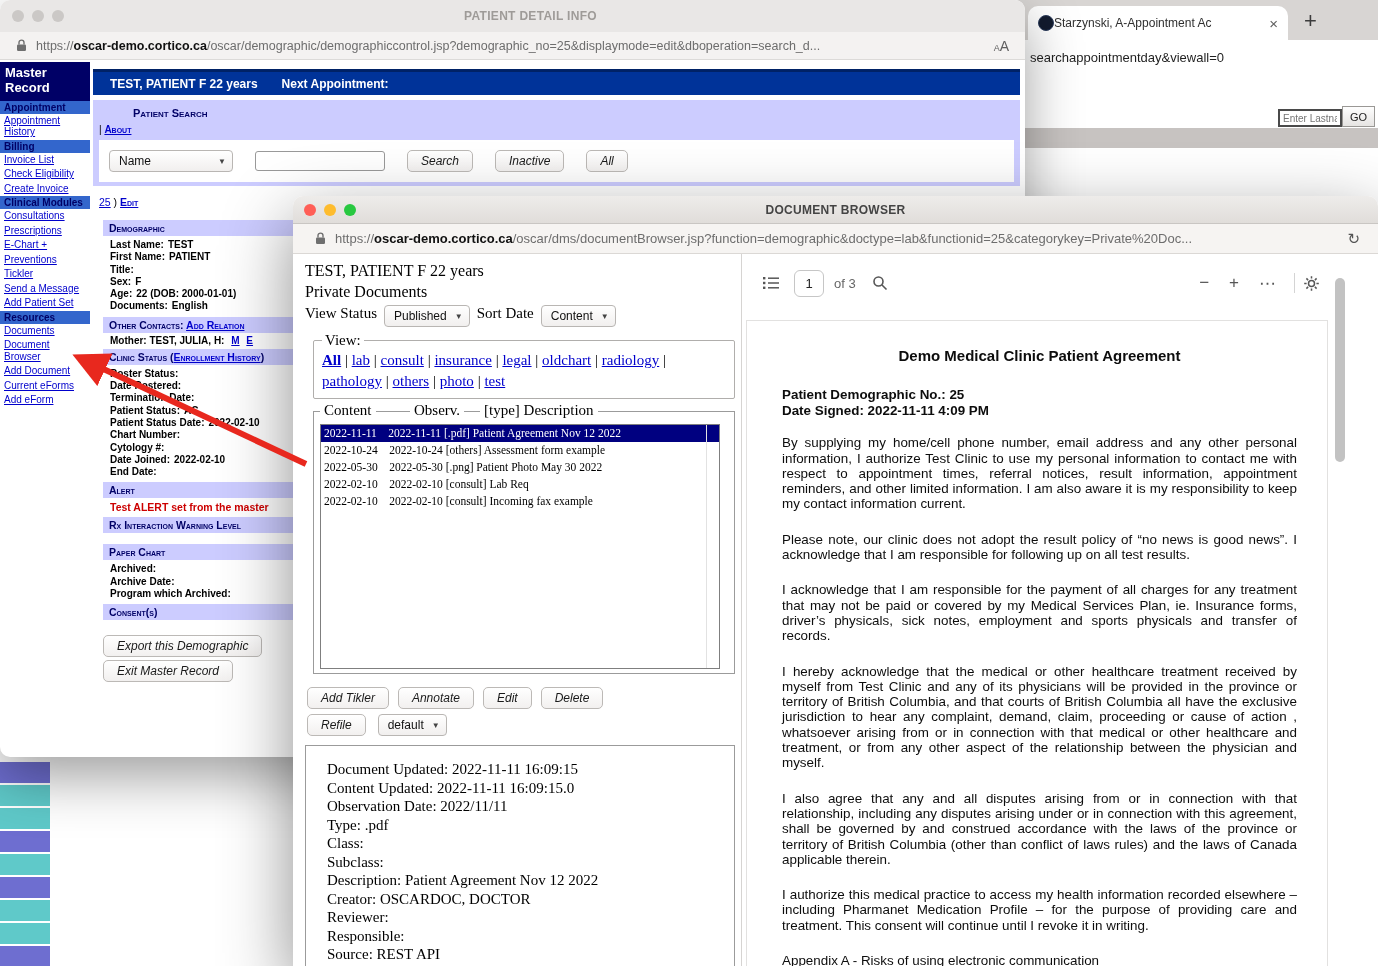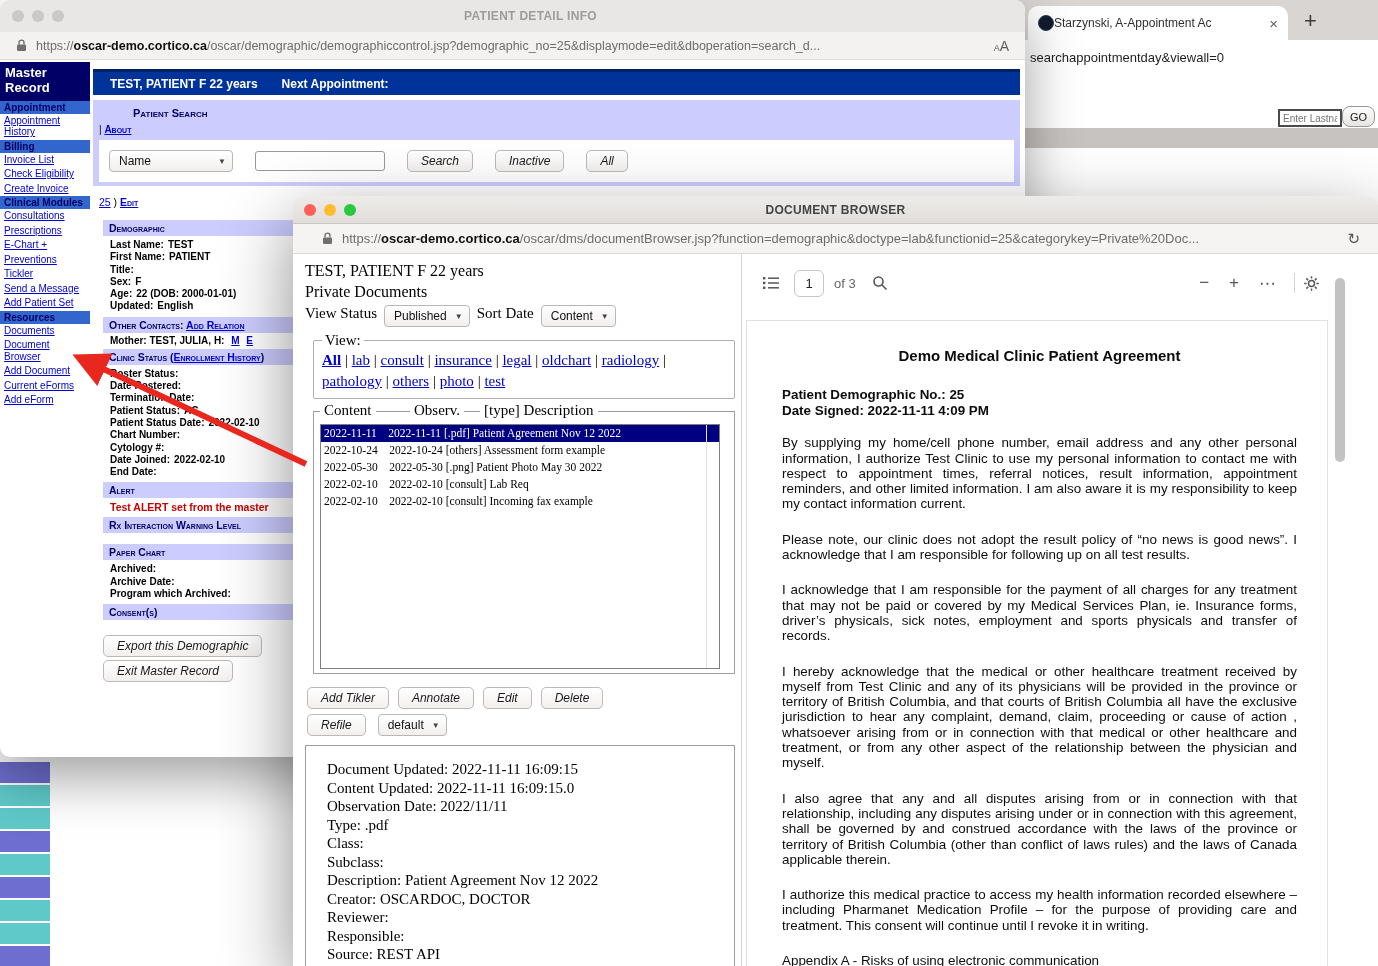--- a/index.html
+++ b/index.html
@@ -17,21 +17,21 @@
   .right-browser { position:absolute; left:1016px; top:0; width:362px; height:196px; background:#fff; z-index:1; }
   .rb-tabbar { height:40px; background:#d8d5d3; display:flex; align-items:flex-end; padding-left:12px; }
   .rb-tab { height:34px; width:260px; background:#fff; border-radius:10px 10px 0 0; display:flex; align-items:center; padding:0 10px; }
   .rb-favicon { width:16px; height:16px; border-radius:50%; background:#121b2e; border:1px solid #2c3c5c; flex:none; }
   .rb-tab-title { font-size:12px; color:#2f2f2f; white-space:nowrap; overflow:hidden; flex:1; }
   .rb-tab-close { color:#5f5f5f; font-size:15px; line-height:1; }
   .rb-newtab { font-size:22px; color:#3c3c3c; margin:0 0 8px 16px; line-height:1; }
   .rb-url { padding:10px 0 0 14px; font-size:13px; color:#1f1f1f; white-space:nowrap; }
   .rb-row { position:absolute; top:106px; right:3px; display:flex; align-items:flex-end; }
   .rb-input { width:64px; height:18px; border:2px solid #4a4a4a; font-size:10px; padding:0 3px; font-family:"Liberation Sans",sans-serif; }
-  .rb-go { width:33px; height:21px; font-size:11px; color:#222; background:linear-gradient(#fefefe,#e6e4e2); border:1px solid #9a9895; border-radius:8px; }
+  .rb-go { width:33px; height:21px; font-size:11px; color:#222; background:linear-gradient(#fefefe,#e6e4e2); border:1px solid #9a9895; border-radius:0; }
   .rb-greybar { position:absolute; top:128px; left:0; width:100%; height:20px; background:#c7c3c1; }
 
   
   .pw { position:absolute; left:0; top:0; width:1025px; height:757px; background:#fff; border-radius:10px; box-shadow:0 20px 55px rgba(0,0,0,.38); z-index:2; overflow:hidden; }
   .pw-titlebar { height:32px; background:#e9e7e6; display:flex; align-items:center; justify-content:center; position:relative; }
   .pw-lights { position:absolute; left:12px; display:flex; gap:8px; }
   .pw-light { width:12px; height:12px; border-radius:50%; background:#cbc8c6; }
   .pw-title { font-size:12px; font-weight:bold; color:#9e9b98; letter-spacing:.3px;margin-left:36px; }
   .urlbar { display:flex; align-items:center; font-size:12.5px; }
   .pw-urlbar { height:28px; background:#f4f2f1; border-bottom:1px solid #dcdad8; padding:0 16px; gap:9px; }
@@ -78,21 +78,21 @@
 
   
   .dw { position:absolute; left:293px; top:196px; width:1085px; height:772px; background:#fff; border-radius:10px 10px 0 0; box-shadow:0 24px 70px rgba(0,0,0,.45); z-index:3; overflow:hidden; }
   .dw-titlebar { height:28px; background:linear-gradient(#eeecea,#e0ddda); display:flex; align-items:center; justify-content:center; position:relative; border-bottom:1px solid #c9c6c3; }
   .dw-lights { position:absolute; left:11px; display:flex; gap:8px; }
   .light { width:12px; height:12px; border-radius:50%; }
   .light.red { background:#ff5f57; }
   .light.yellow { background:#febc2e; }
   .light.green { background:#28c840; }
   .dw-title { font-size:12px; font-weight:bold; color:#444; letter-spacing:.3px; }
-  .dw-urlbar { height:30px; background:#f6f4f2; border-bottom:1px solid #dbd8d5; padding:0 18px 0 29px; gap:9px; font-size:13px;justify-content:center; }
+  .dw-urlbar { height:30px; background:#f6f4f2; border-bottom:1px solid #dbd8d5; padding:0 18px 0 22px; gap:9px; font-size:13px;justify-content:center; }
   .dw-refresh { margin-left:auto; font-size:15px; color:#555; }
   .dw-content { display:flex; height:713px; }
   .dw-left { width:448px; min-width:448px; padding:8px 0 0 12px; font-family:"Liberation Serif",serif; }
   .dwl-title { font-size:16px; }
   .dwl-sub { font-size:16px; margin-top:3px; }
   .dwl-controls { margin-top:4px; display:flex; align-items:flex-start; gap:7px; font-size:15px; }
   .view-box { margin:5px 0 0 8px; width:422px; border:1px solid #b0aeac; border-radius:2px; padding:1px 8px 6px; font-size:15px; }
   .view-box legend { padding:0 3px; }
   .filters { line-height:21px; }
   .filter-link { color:#0000cc; text-decoration:underline; }
@@ -242,21 +242,21 @@
 
       <div class="demo-col">
         <div class="sec-h">Demographic</div>
         <div class="r-rows">
 
         <div class="demo-row"><span class="flabel">Last Name:</span><span class="fval">TEST</span></div>
             <div class="demo-row"><span class="flabel">First Name:</span><span class="fval">PATIENT</span></div>
             <div class="demo-row"><span class="flabel">Title:</span><span class="fval"></span></div>
             <div class="demo-row"><span class="flabel">Sex:</span><span class="fval">F</span></div>
             <div class="demo-row"><span class="flabel">Age:</span><span class="fval">22 (DOB: 2000-01-01)</span></div>
-            <div class="demo-row"><span class="flabel">Updated:</span><span class="fval">English</span></div>
+            <div class="demo-row"><span class="flabel">Documents:</span><span class="fval">English</span></div>
           </div>
 
         <div class="sec-h">
           <span>Other Contacts:</span>
           <a class="sec-link">Add Relation</a>
         </div>
         <div class="mother-row">
           <span>Mother: TEST, JULIA, H:</span>
           <a>M</a>
           <a>E</a>

